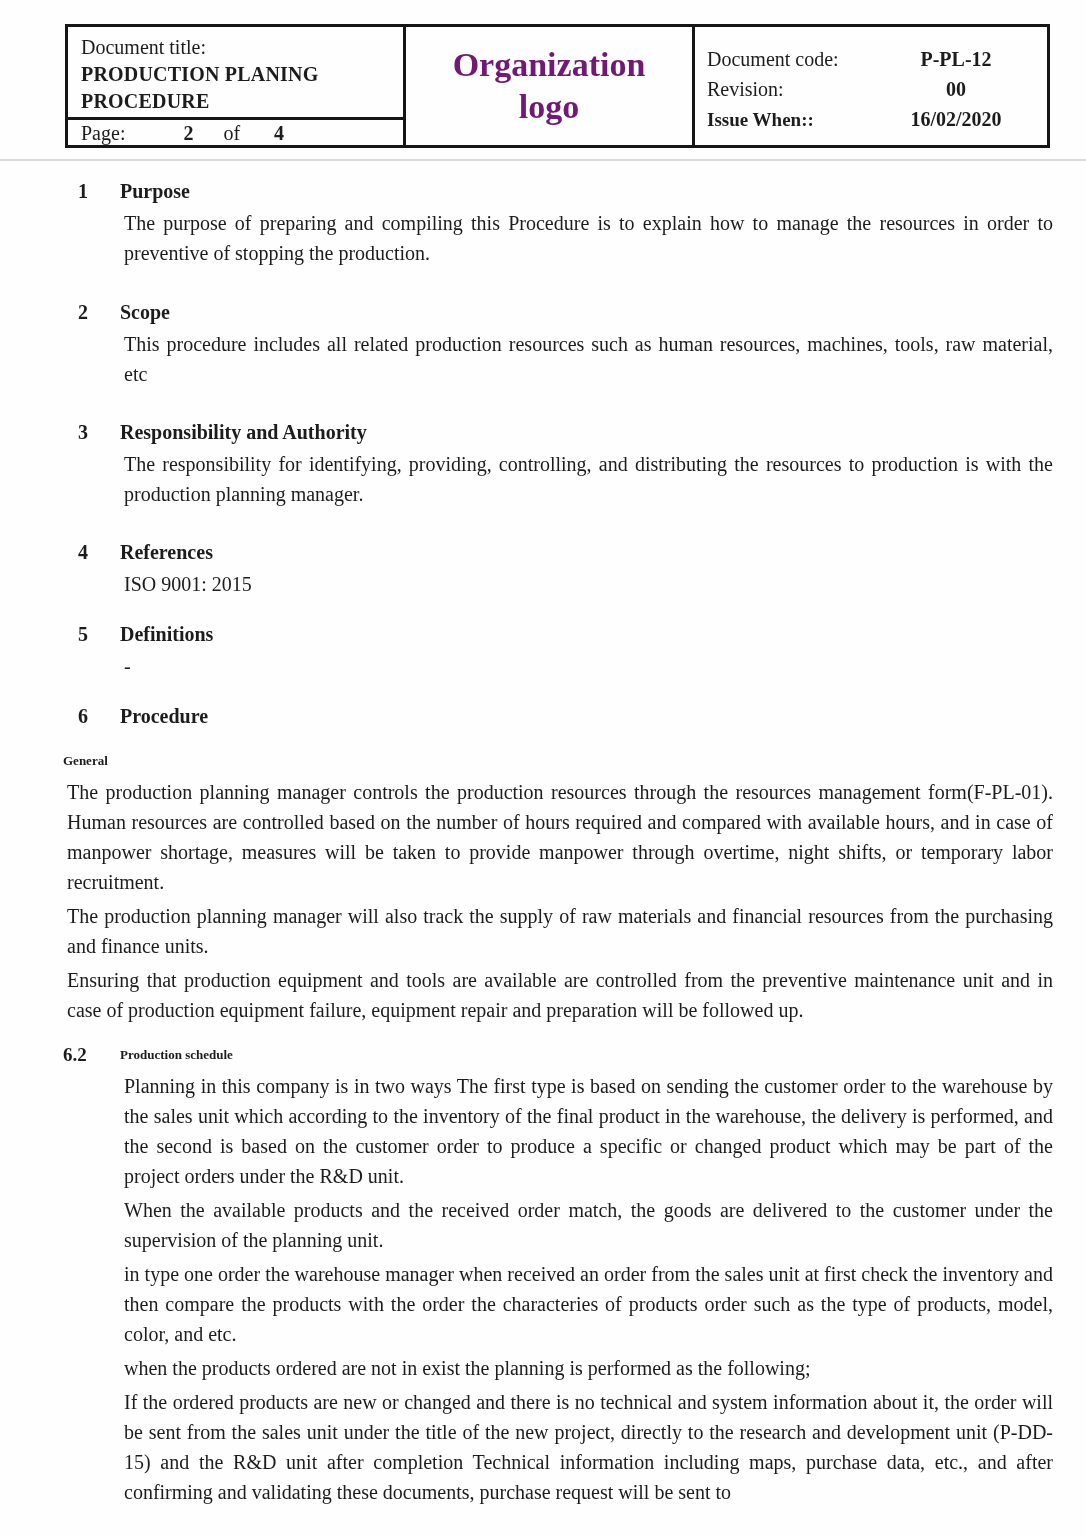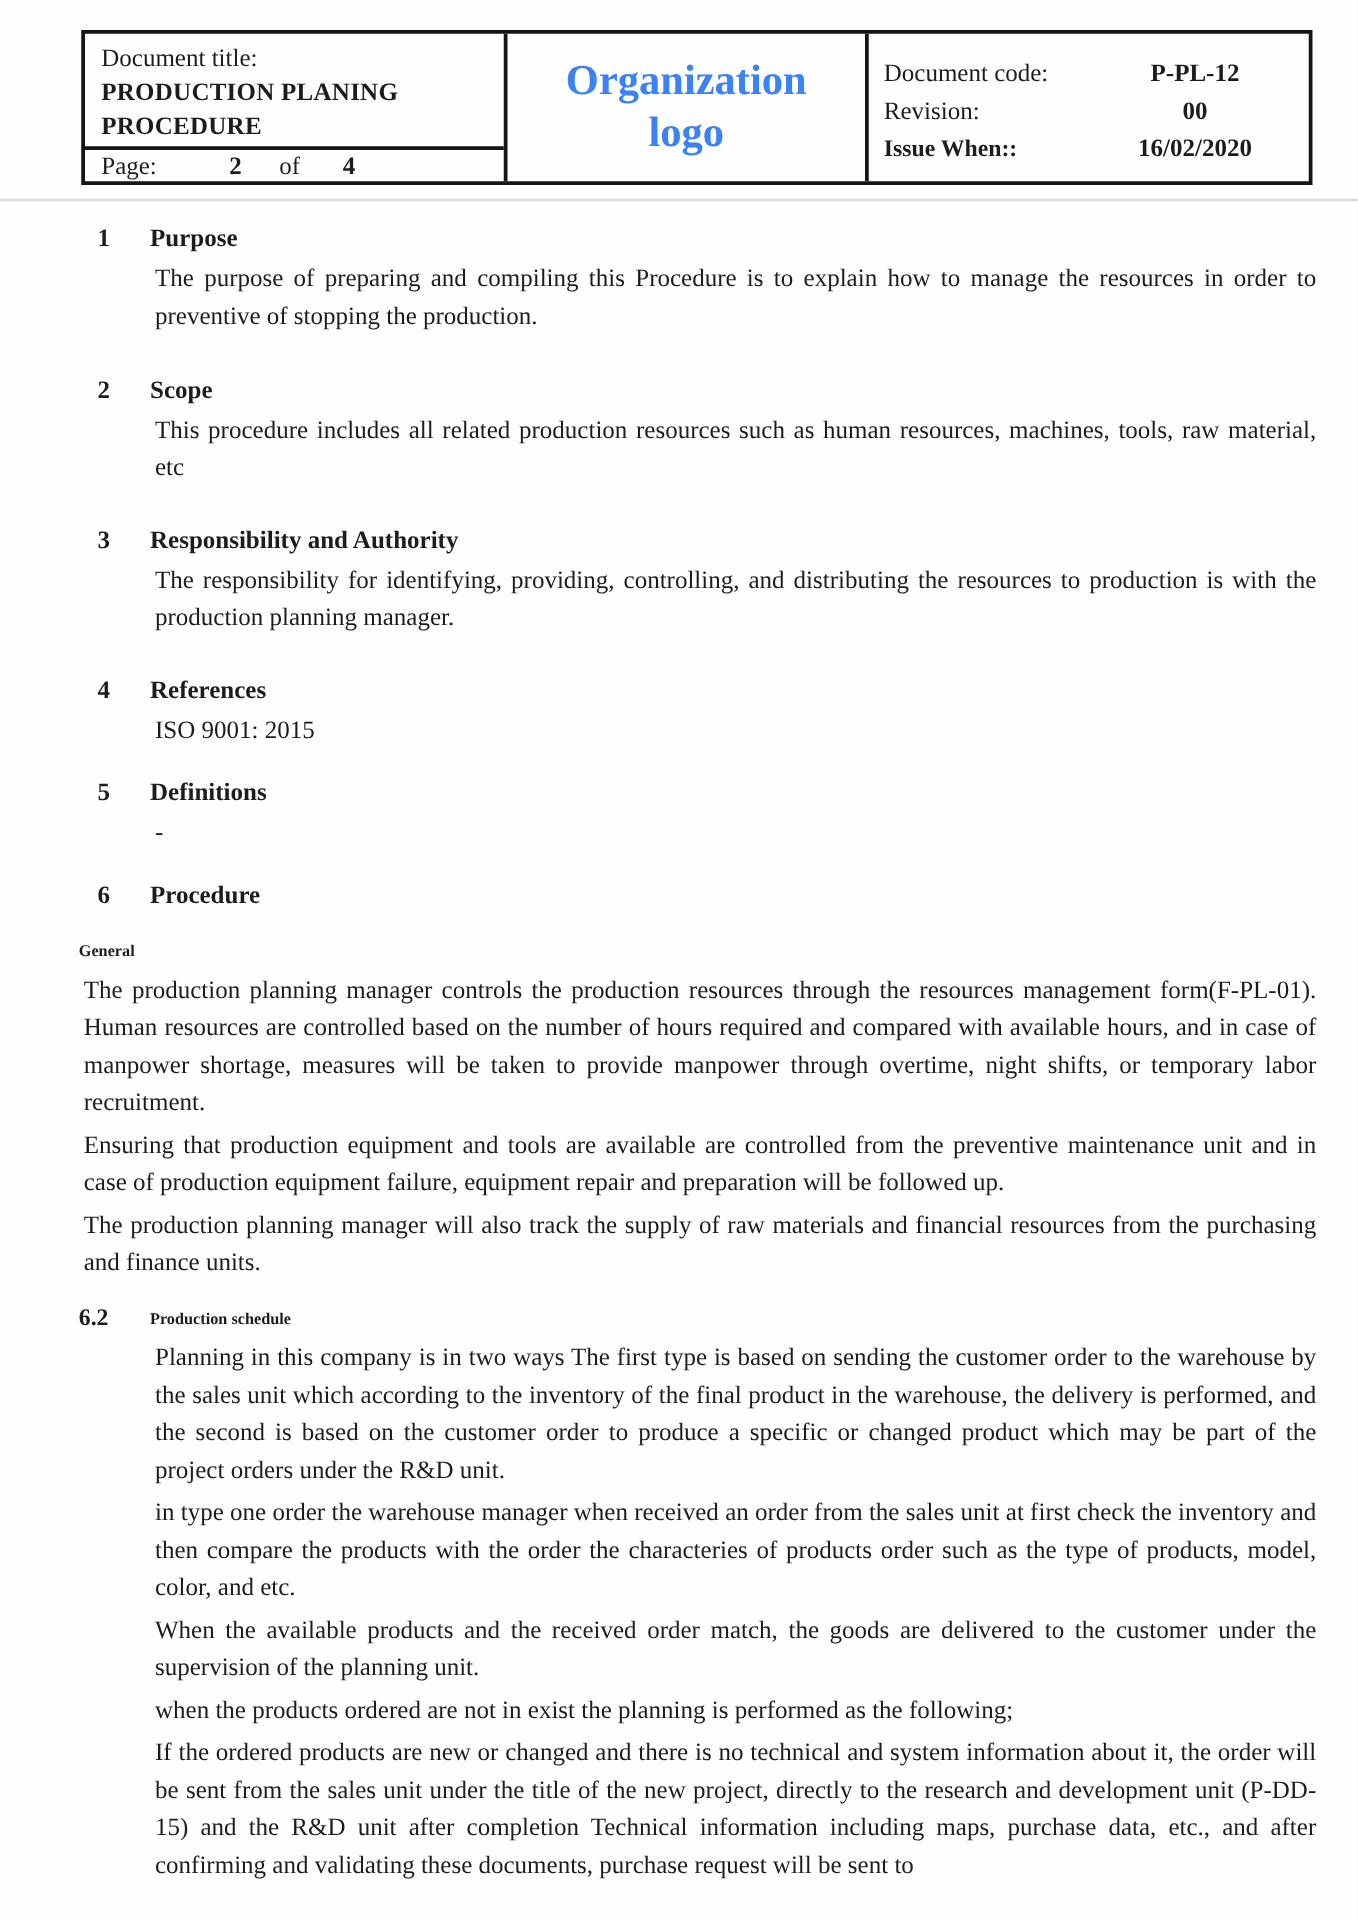--- a/index.html
+++ b/index.html
@@ -60,21 +60,21 @@
 
   .col-logo {
     width: 289px;
     border-right: 3px solid #161616;
     box-sizing: border-box;
     display: flex;
     align-items: center;
     justify-content: center;
   }
   .logo-text {
-    color: #3b82f6;
+    color: #701a75;
     font-weight: bold;
     font-size: 34px;
     line-height: 42px;
     text-align: center;
     font-family: Liberation Serif, serif;
   }
 
   .col-meta {
     flex: 1;
     box-sizing: border-box;
@@ -226,31 +226,31 @@
       <div class="sec-num">6</div>
       <div class="sec-main">
         <div class="sec-title">Procedure</div>
       </div>
     </div>
 
     <div class="sec m-sub1">
       <div class="sec-main">
         <div class="sub-title">General</div>
         <p class="pad-sub">The production planning manager controls the production resources through the resources management form(F-PL-01). Human resources are controlled based on the number of hours required and compared with available hours, and in case of manpower shortage, measures will be taken to provide manpower through overtime, night shifts, or temporary labor recruitment.</p>
+        <p>The production planning manager will also track the supply of raw materials and financial resources from the purchasing and finance units.</p>
         <p>Ensuring that production equipment and tools are available are controlled from the preventive maintenance unit and in case of production equipment failure, equipment repair and preparation will be followed up.</p>
-        <p>The production planning manager will also track the supply of raw materials and financial resources from the purchasing and finance units.</p>
       </div>
     </div>
 
     <div class="sec m-sub2">
       <div class="sub-num">6.2</div>
       <div class="sec-main">
         <div class="sub-title">Production schedule</div>
         <p class="pad-sub">Planning in this company is in two ways The first type is based on sending the customer order to the warehouse by the sales unit which according to the inventory of the final product in the warehouse, the delivery is performed, and the second is based on the customer order to produce a specific or changed product which may be part of the project orders under the R&amp;D unit.</p>
+        <p>When the available products and the received order match, the goods are delivered to the customer under the supervision of the planning unit.</p>
         <p>in type one order the warehouse manager when received an order from the sales unit at first check the inventory and then compare the products with the order the characteries of products order such as the type of products, model, color, and etc.</p>
-        <p>When the available products and the received order match, the goods are delivered to the customer under the supervision of the planning unit.</p>
         <p class="noj">when the products ordered are not in exist the planning is performed as the following;</p>
         <p>If the ordered products are new or changed and there is no technical and system information about it, the order will be sent from the sales unit under the title of the new project, directly to the research and development unit (P-DD-15) and the R&amp;D unit after completion Technical information including maps, purchase data, etc., and after confirming and validating these documents, purchase request will be sent to</p>
       </div>
     </div>
 
   </div>
 </div>
 
 </body></html>

